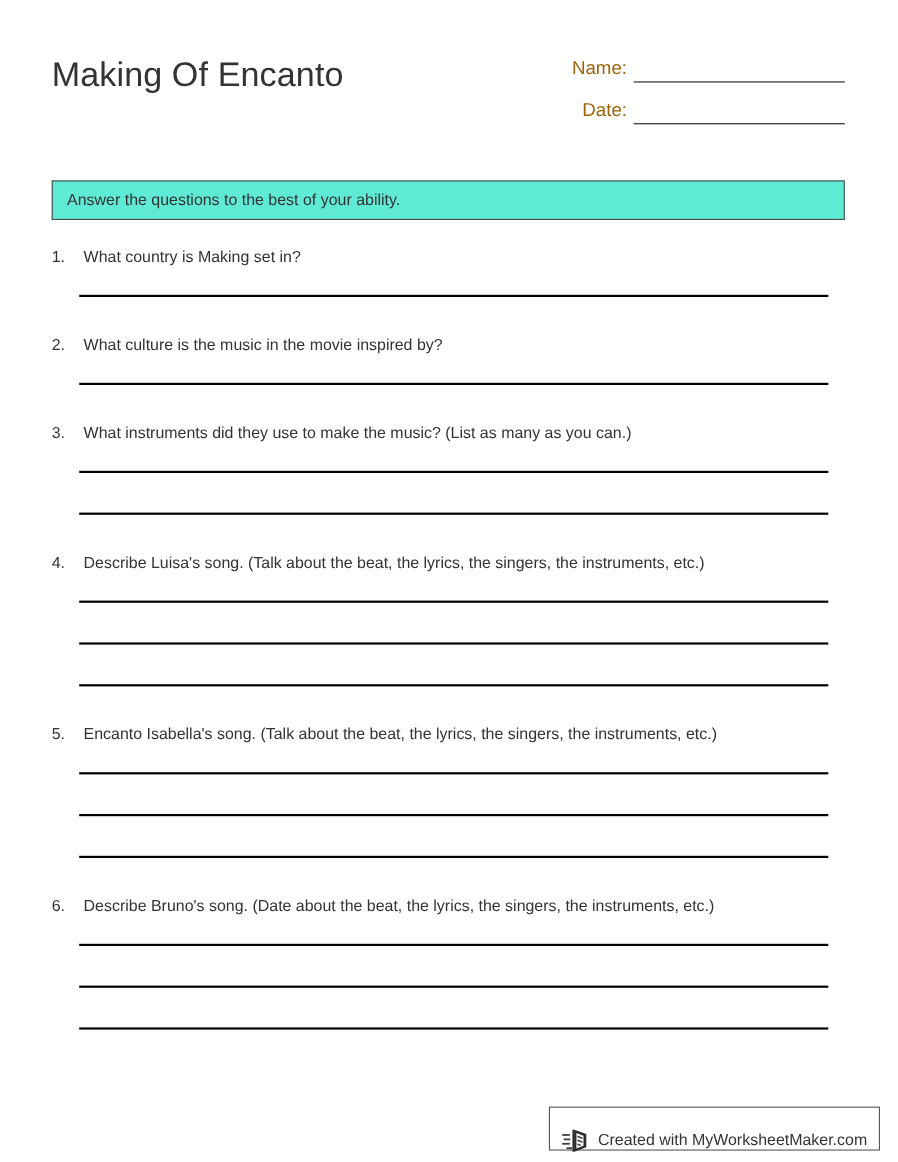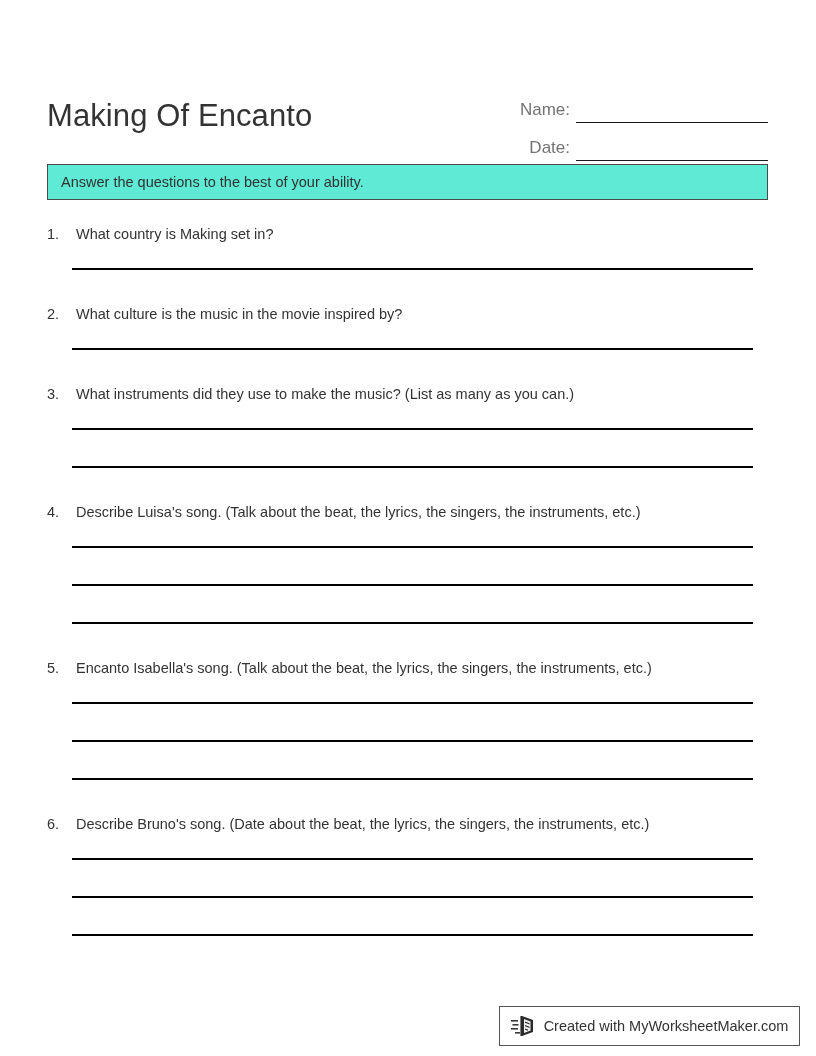--- a/index.html
+++ b/index.html
@@ -22,21 +22,20 @@
     width: 816px;
     height: 1056px;
   }
 
   
   .header {
     position: absolute;
     left: 0; top: 0;
     width: 816px;
     height: 140px;
-    margin-top: 48px;
   }
   .title {
     position: absolute;
     left: 47px;
     top: 48px;
     font-size: 31px;
     font-weight: 400;
     letter-spacing: 0.1px;
     color: #333333;
     line-height: 40px;
@@ -50,21 +49,21 @@
   }
   .nd-row {
     position: relative;
     height: 38px;
   }
   .nd-label {
     position: absolute;
     right: 210px;
     top: 2px;
     font-size: 17px;
-    color: #737373;
+    color: #a16207;
     white-space: nowrap;
   }
   .nd-line {
     position: absolute;
     left: 86px;
     top: 24px;
     width: 192px;
     border-bottom: 1.6px solid #1a1a1a;
   }
 
@@ -136,21 +135,21 @@
     left: 499px;
     top: 1006px;
     width: 301px;
     height: 40px;
     border: 1.3px solid #555555;
     box-sizing: border-box;
     background: #ffffff;
   }
   .badge-inner {
     position: absolute;
-    left: 0; top: 0;
+    left: 0; top: 11px;
     width: 100%;
     height: 100%;
     display: flex;
     align-items: center;
     justify-content: center;
   }
   .badge-icon {
     width: 26px;
     height: 22px;
     margin-right: 7px;

